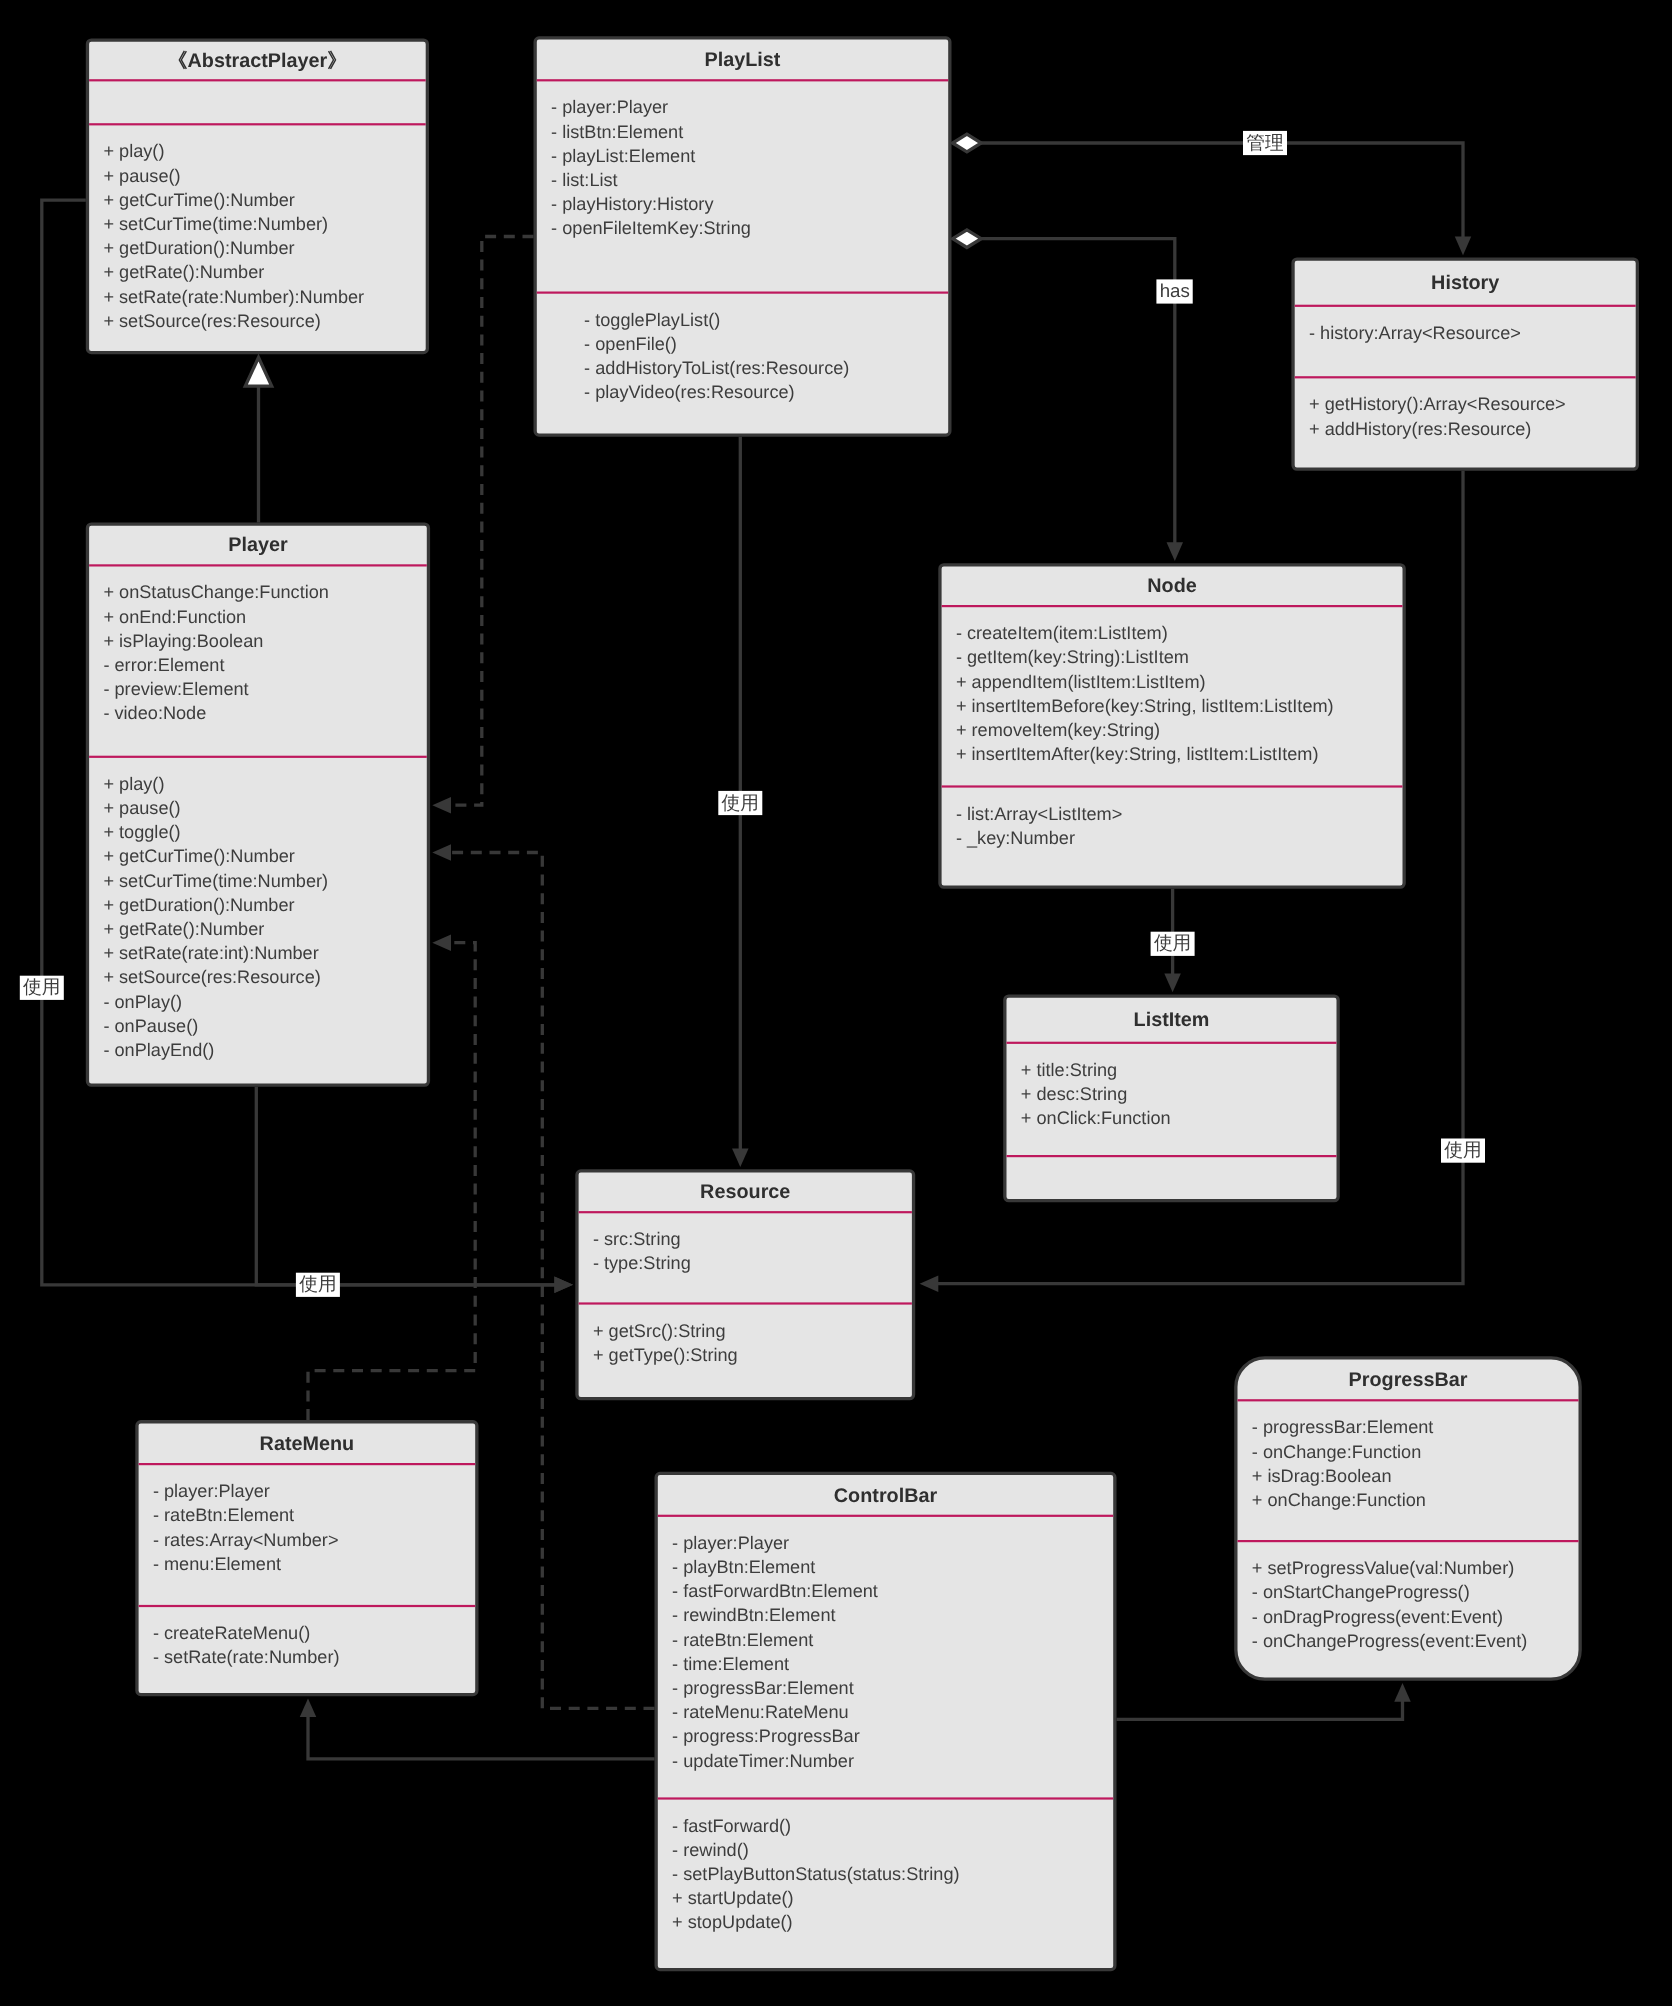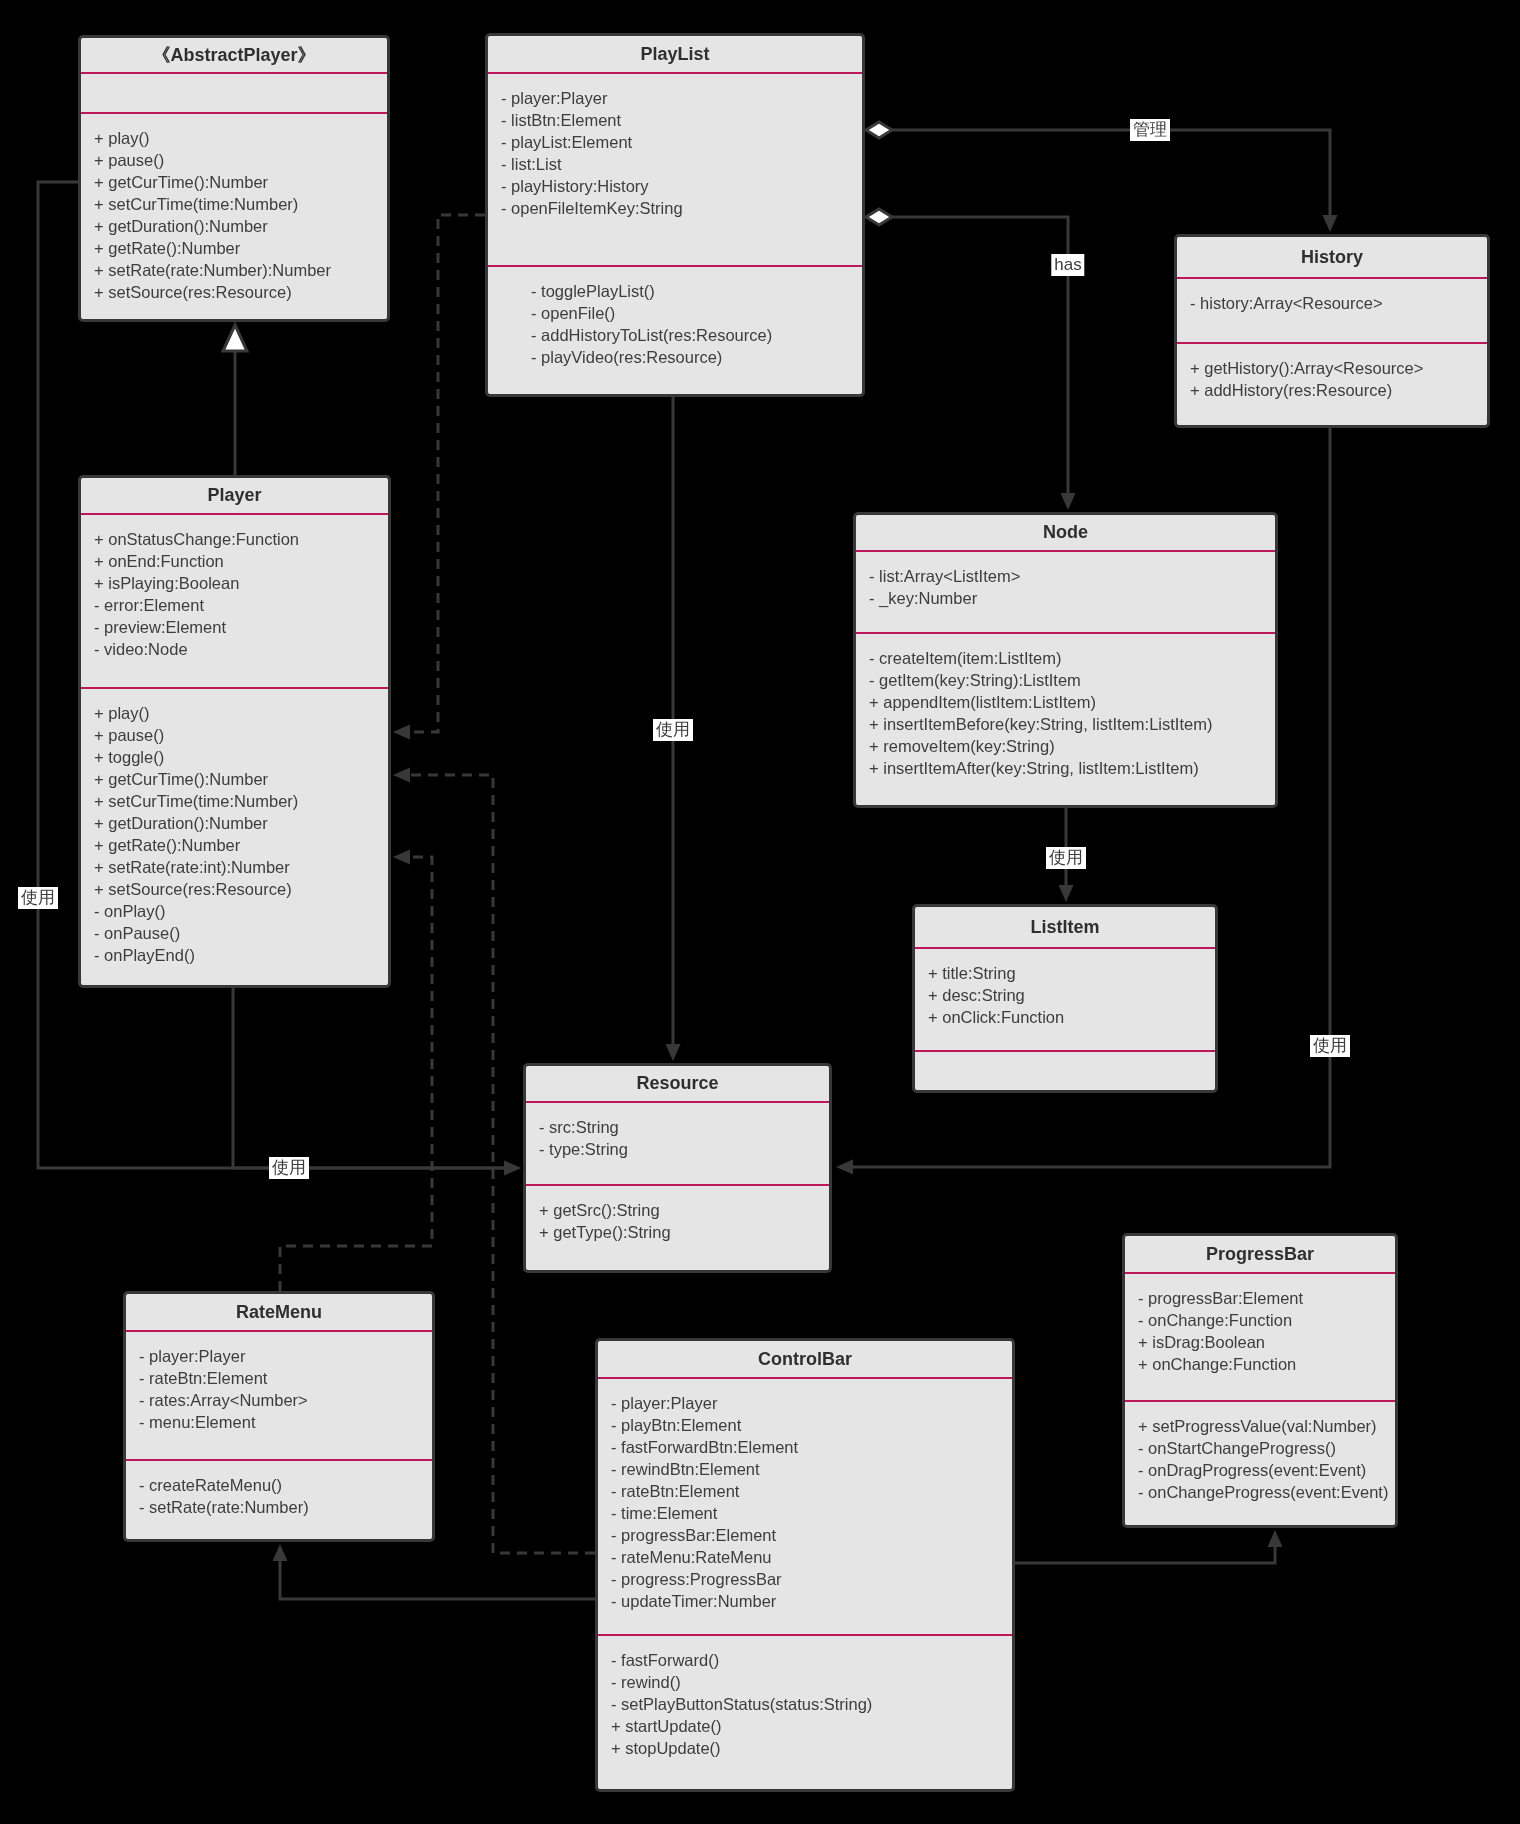--- a/index.html
+++ b/index.html
@@ -163,31 +163,31 @@
           <div class="uml-member">+ getRate():Number</div>
           <div class="uml-member">+ setRate(rate:int):Number</div>
           <div class="uml-member">+ setSource(res:Resource)</div>
           <div class="uml-member">- onPlay()</div>
           <div class="uml-member">- onPause()</div>
           <div class="uml-member">- onPlayEnd()</div>
         </div>
       </div>
       <div class="uml-class" style="left: 853px; top: 512px; width: 425px; height: 296px;">
         <div class="uml-title" style="height: 35px;">Node</div>
-        <div class="uml-section" style="height: 82px;">
-          <div class="uml-member">- list:Array&lt;ListItem&gt;</div>
-          <div class="uml-member">- _key:Number</div>
-        </div>
         <div class="uml-section" style="height: 164px;">
           <div class="uml-member">- createItem(item:ListItem)</div>
           <div class="uml-member">- getItem(key:String):ListItem</div>
           <div class="uml-member">+ appendItem(listItem:ListItem)</div>
           <div class="uml-member">+ insertItemBefore(key:String, listItem:ListItem)</div>
           <div class="uml-member">+ removeItem(key:String)</div>
           <div class="uml-member">+ insertItemAfter(key:String, listItem:ListItem)</div>
+        </div>
+        <div class="uml-section" style="height: 82px;">
+          <div class="uml-member">- list:Array&lt;ListItem&gt;</div>
+          <div class="uml-member">- _key:Number</div>
         </div>
       </div>
       <div class="uml-class" style="left: 912px; top: 904px; width: 306px; height: 189px;">
         <div class="uml-title" style="height: 40px;">ListItem</div>
         <div class="uml-section" style="height: 103px;">
           <div class="uml-member">+ title:String</div>
           <div class="uml-member">+ desc:String</div>
           <div class="uml-member">+ onClick:Function</div>
         </div>
         <div class="uml-section" style="height: 31px;"></div>
@@ -231,21 +231,21 @@
           <div class="uml-member">- updateTimer:Number</div>
         </div>
         <div class="uml-section" style="height: 146px;">
           <div class="uml-member">- fastForward()</div>
           <div class="uml-member">- rewind()</div>
           <div class="uml-member">- setPlayButtonStatus(status:String)</div>
           <div class="uml-member">+ startUpdate()</div>
           <div class="uml-member">+ stopUpdate()</div>
         </div>
       </div>
-      <div class="uml-class" style="left: 1122px; top: 1233px; width: 276px; height: 295px;">
+      <div class="uml-class" style="left: 1122px; top: 1233px; width: 316px; height: 295px; border-radius: 28px;">
         <div class="uml-title" style="height: 36px;">ProgressBar</div>
         <div class="uml-section" style="height: 128px;">
           <div class="uml-member">- progressBar:Element</div>
           <div class="uml-member">- onChange:Function</div>
           <div class="uml-member">+ isDrag:Boolean</div>
           <div class="uml-member">+ onChange:Function</div>
         </div>
         <div class="uml-section" style="height: 116px;">
           <div class="uml-member">+ setProgressValue(val:Number)</div>
           <div class="uml-member">- onStartChangeProgress()</div>

